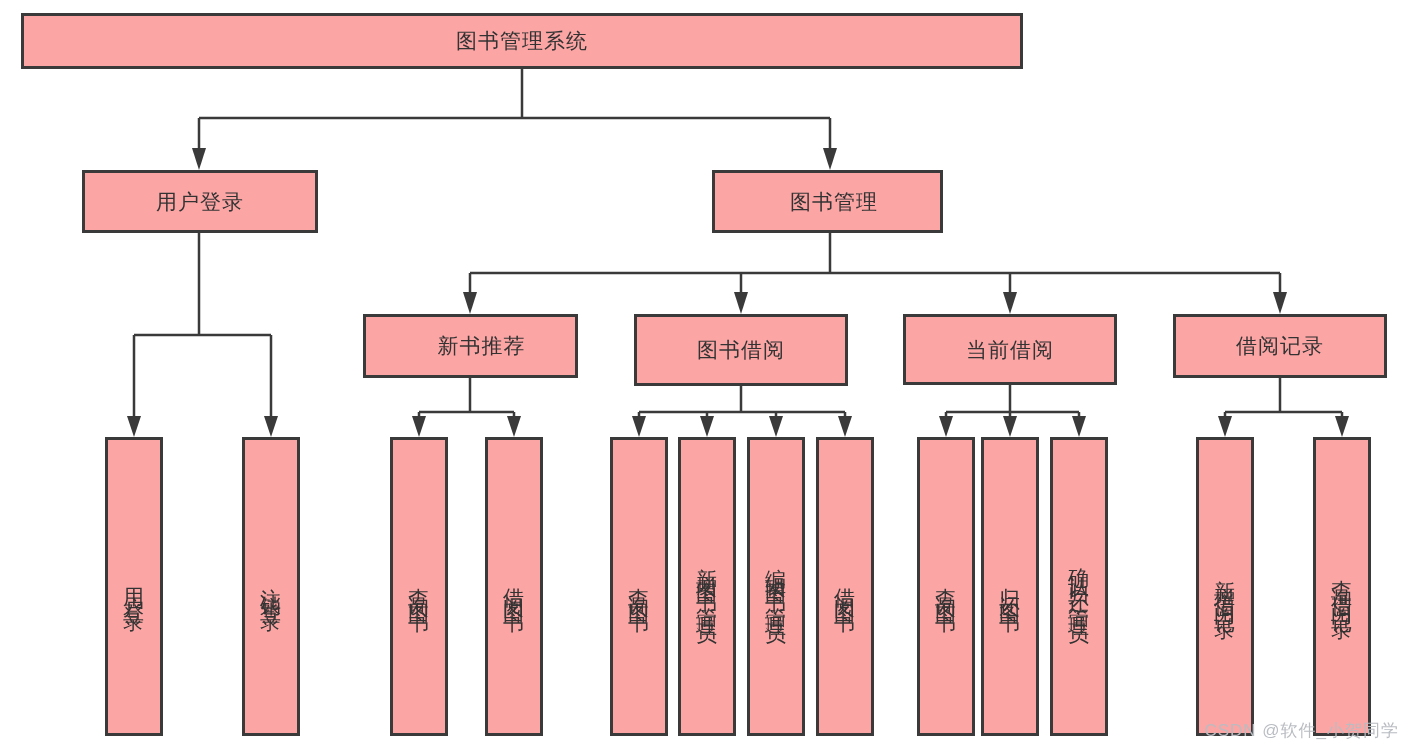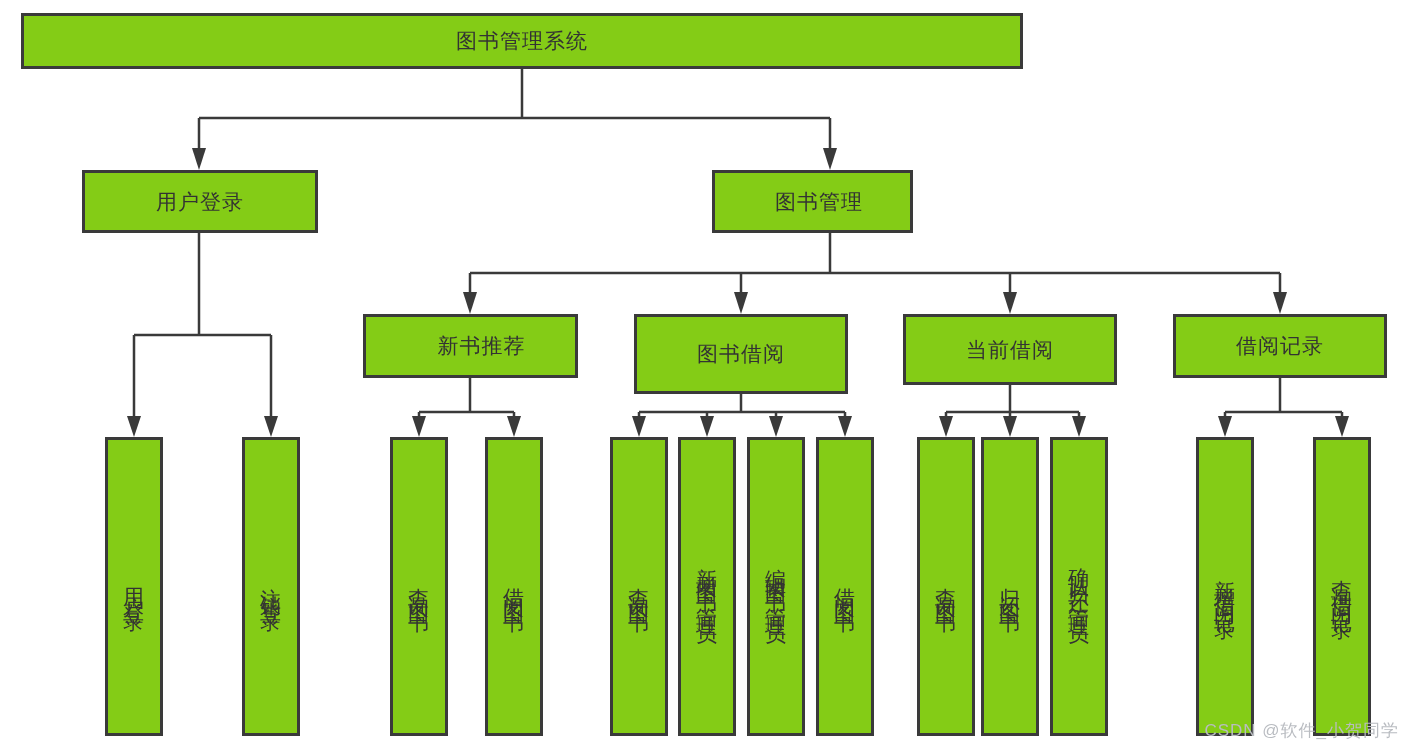--- a/index.html
+++ b/index.html
@@ -13,21 +13,21 @@
   }
   #connectors {
     position: absolute;
     left: 0; top: 0;
     width: 1405px; height: 747px;
   }
   .box {
     position: absolute;
     box-sizing: border-box;
     border: 3px solid #3a3a3a;
-    background: #84cc16;
+    background: #fca5a5;
     display: flex;
     align-items: center;
     justify-content: center;
     color: #333333;
   }
   .box.h span {
     font-size: 21px;
     letter-spacing: 1px;
     white-space: nowrap;
   }
@@ -98,28 +98,28 @@
     </g>
   </svg>
 
   <div class="box h" style="left:21px; top:13px; width:1002px; height:56px;">
     <span>图书管理系统</span>
   </div>
 
   <div class="box h" style="left:82px; top:170px; width:236px; height:63px;">
     <span>用户登录</span>
   </div>
-  <div class="box h" style="left:712px; top:170px; width:201px; height:63px;padding-left:13px;">
+  <div class="box h" style="left:712px; top:170px; width:231px; height:63px;padding-left:13px;">
     <span>图书管理</span>
   </div>
 
   <div class="box h" style="left:363px; top:314px; width:215px; height:64px;padding-left:22px;">
     <span>新书推荐</span>
   </div>
-  <div class="box h" style="left:634px; top:314px; width:214px; height:80px;">
+  <div class="box h" style="left:634px; top:314px; width:214px; height:72px;">
     <span>图书借阅</span>
   </div>
   <div class="box h" style="left:903px; top:314px; width:214px; height:71px;">
     <span>当前借阅</span>
   </div>
   <div class="box h" style="left:1173px; top:314px; width:214px; height:64px;">
     <span>借阅记录</span>
   </div>
 
   <div class="box v" style="left:105px; top:437px; width:58px; height:299px;">

